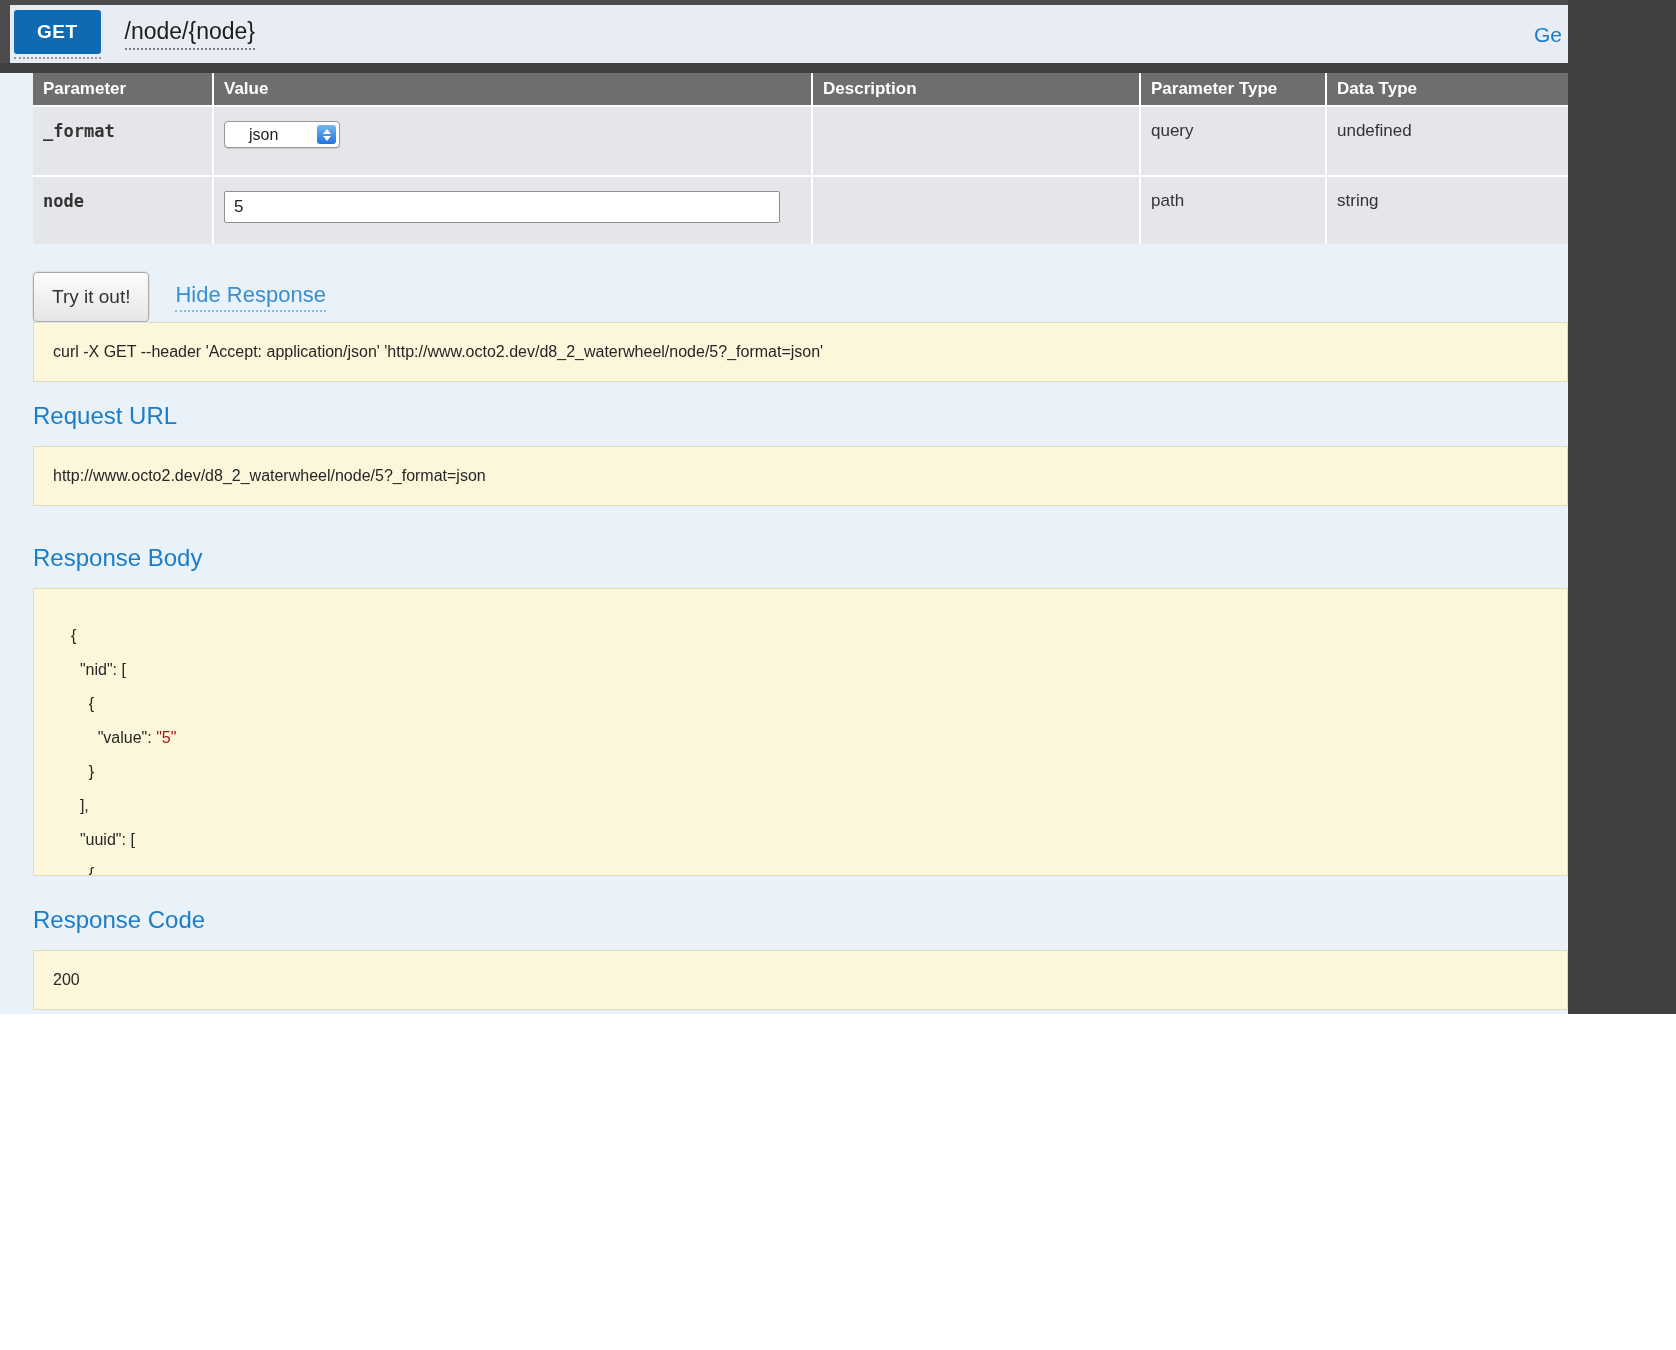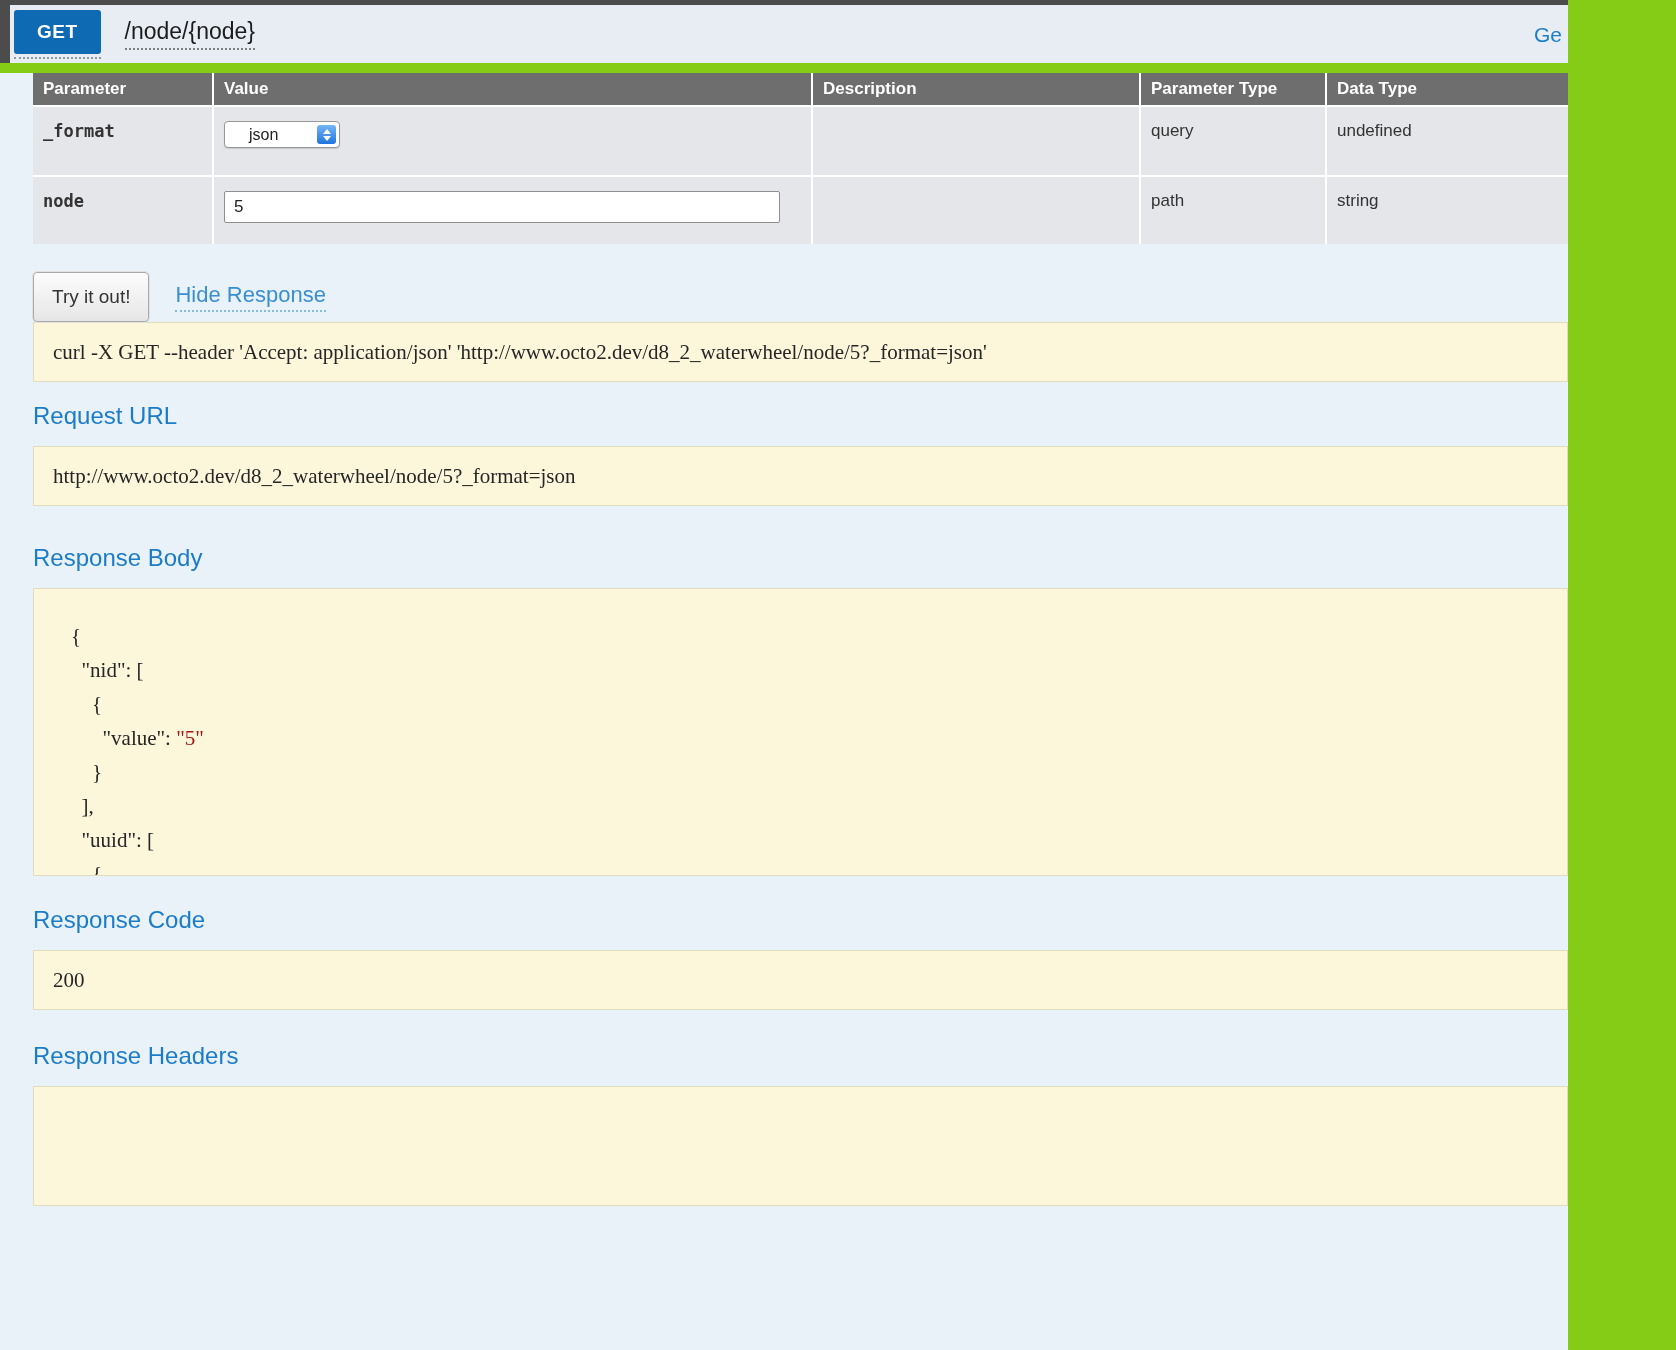--- a/index.html
+++ b/index.html
@@ -4,23 +4,23 @@
 <style>
   html, body {
     margin: 0;
     padding: 0;
     background: #ffffff;
     font-family: "Liberation Sans", sans-serif;
   }
   .page {
     position: relative;
     width: 1676px;
-    height: 1350px;
+    height: 1014px;
     overflow: hidden;
-    background: #84cc16;
+    background: #404040;
   }
   .dark-top {
     position: absolute; left: 0; top: 0;
     width: 1568px; height: 5px;
     background: #4c4c4c;
   }
   .dark-left {
     position: absolute; left: 0; top: 0;
     width: 10px; height: 63px;
     background: #4c4c4c;
@@ -200,22 +200,22 @@
     padding-bottom: 2px;
     cursor: pointer;
   }
   
   pre.snippet {
     margin: 0;
     width: 1535px;
     box-sizing: border-box;
     background: #fcf6db;
     border: 1px solid #e2dcba;
-    font-family: Liberation Serif, serif;
-    font-size: 21px;
+    font-family: Liberation Sans, sans-serif;
+    font-size: 16px;
     line-height: 26px;
     color: #262626;
     padding: 16px 16px 16px 19px;
     white-space: pre;
     overflow: hidden;
   }
   pre.response-body {
     height: 288px;
     padding: 30px 0 0 37px;
     line-height: 34px;

